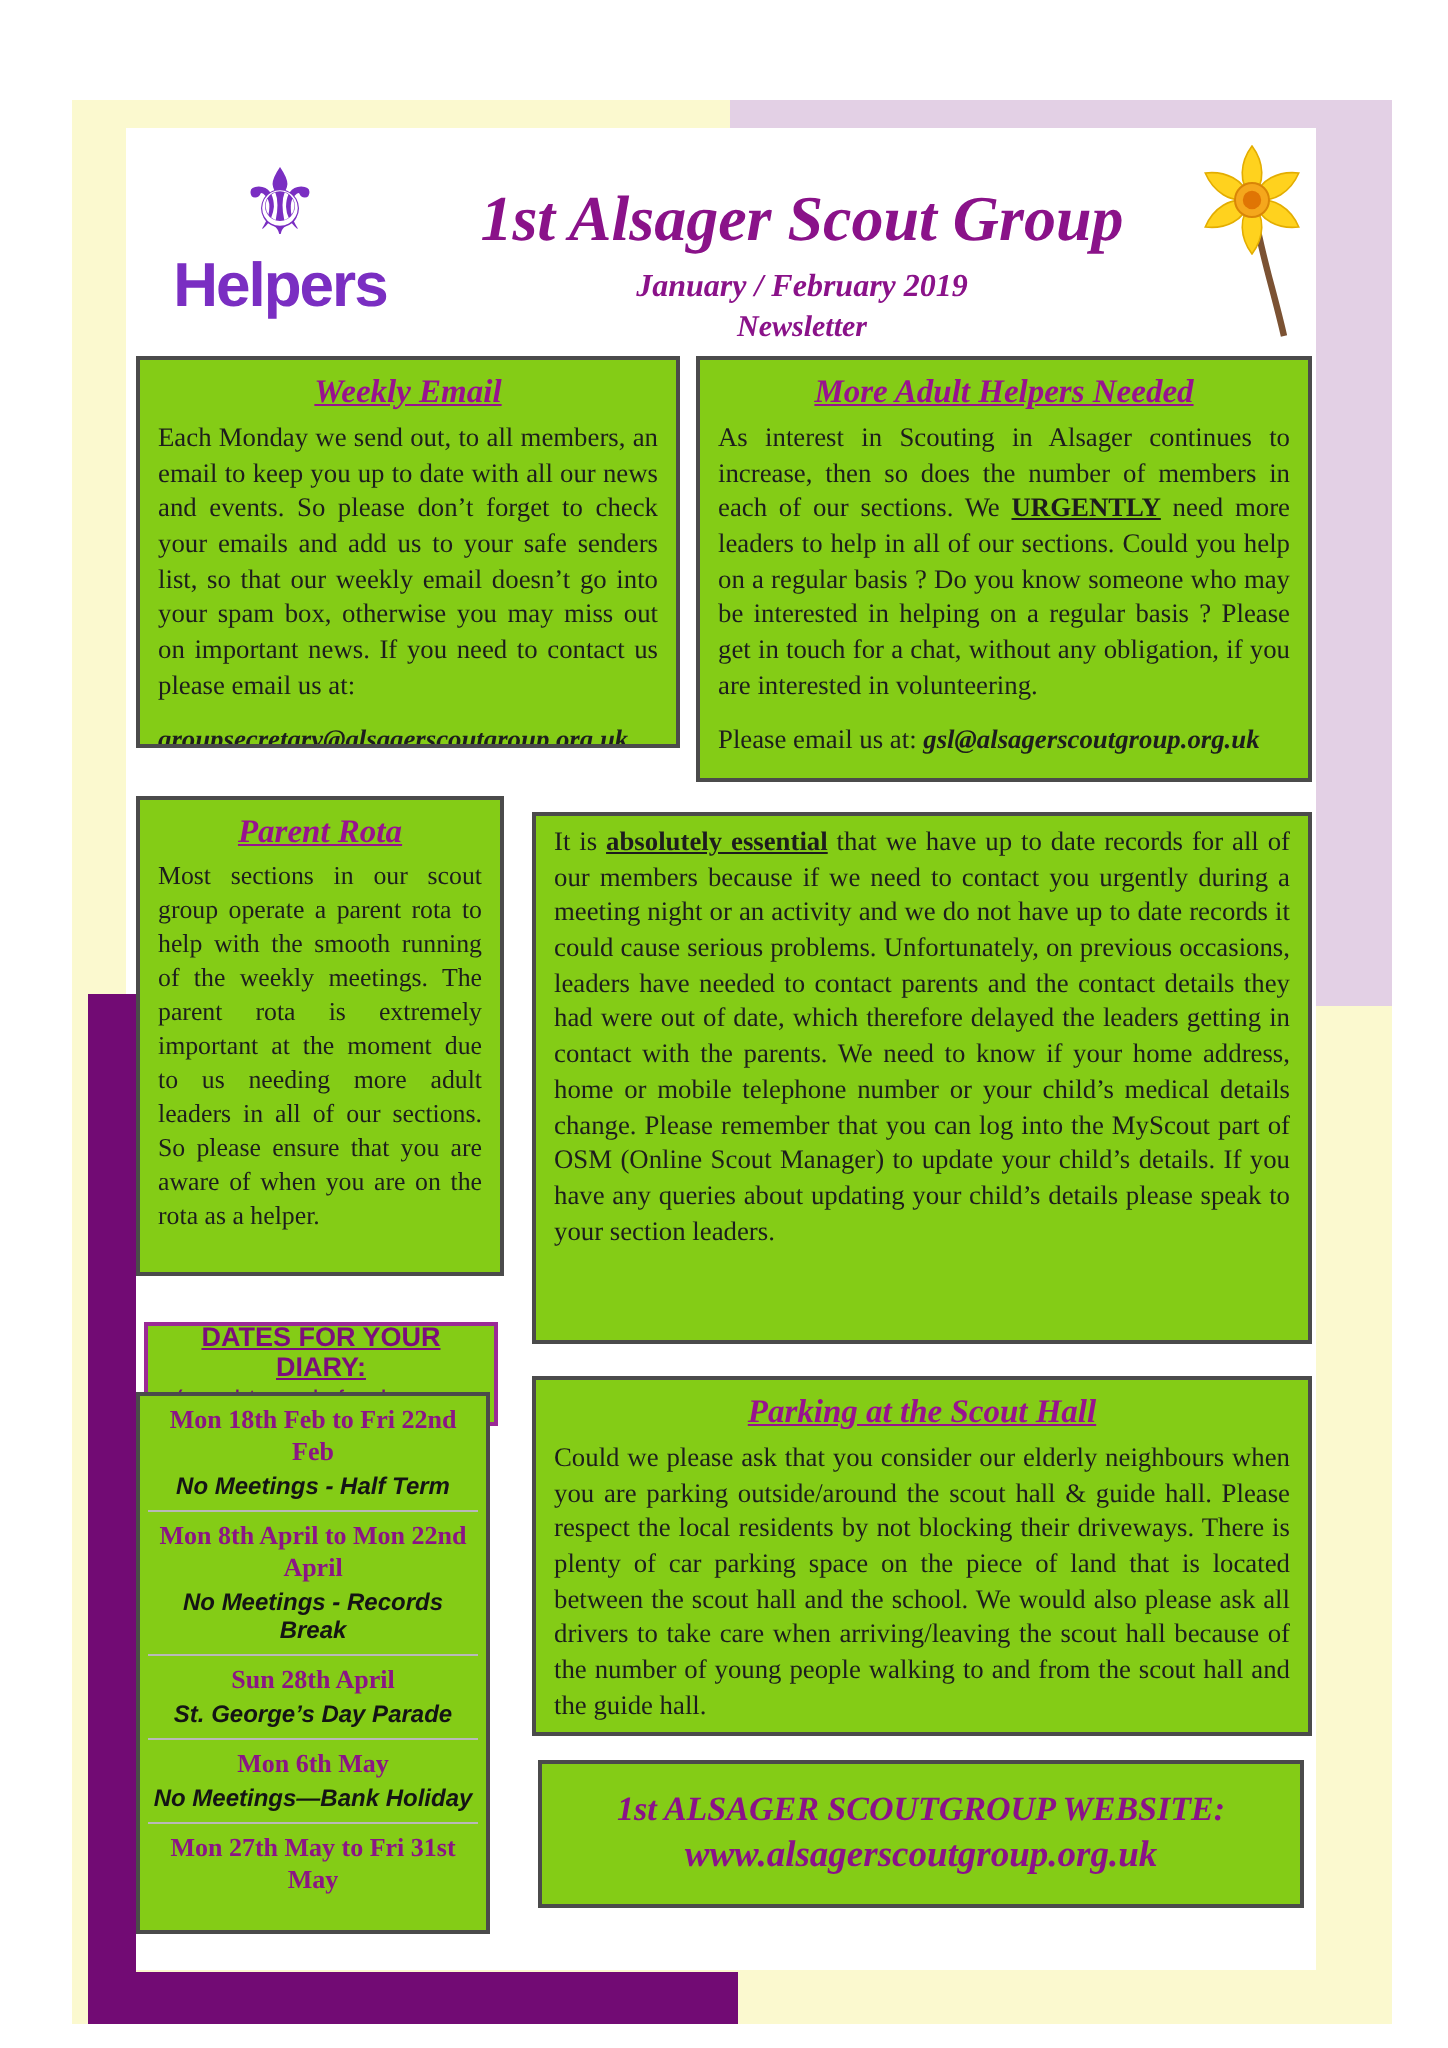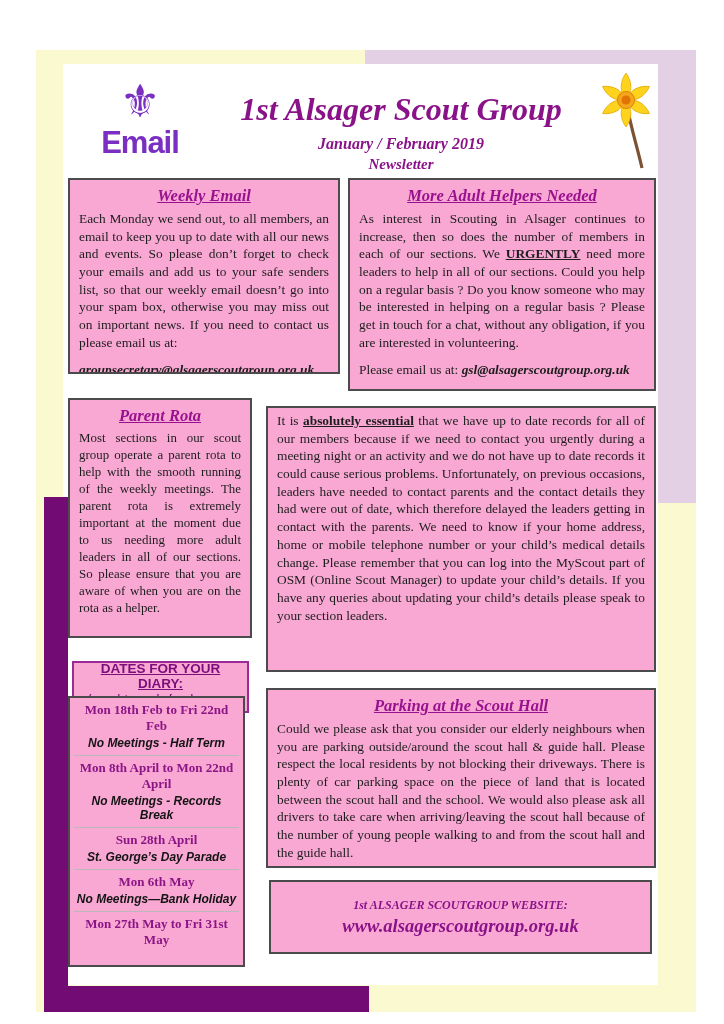--- a/index.html
+++ b/index.html
@@ -18,21 +18,21 @@
   .logo { position:absolute; left:74px; top:80px; width:132px; text-align:center; color:#7A2EC2; }
   .fleur { font-family:"DejaVu Sans",sans-serif; font-size:46px; line-height:0.95; }
   .logo-word { font-family:"Liberation Sans","DejaVu Sans",sans-serif; font-weight:bold; font-size:31px; letter-spacing:-1px; margin-top:1px; }
   .title-block { position:absolute; left:196px; top:88px; width:410px; text-align:center; color:#8A1289; }
   .main-title { font-size:32px; font-weight:bold; font-style:italic; margin:4px; line-height:1.1; }
   .issue-line { font-size:16px; font-weight:bold; font-style:italic; margin-top:8px; }
   .doc-type   { font-size:15px; font-weight:bold; font-style:italic; margin-top:3px; }
   .daffodil { position:absolute; left:597px; top:70px; }
 
   
-  .nbox { position:absolute; background:#f9a8d4; border:2px solid #4b4b4b; box-sizing:border-box;
+  .nbox { position:absolute; background:#84cc16; border:2px solid #4b4b4b; box-sizing:border-box;
           padding:4px 9px; overflow:hidden; }
   .nbox-title { text-align:center; font-weight:bold; font-style:italic; text-decoration:underline;
                 color:#98128F; font-size:16.5px; margin:2px 0 4px 0; }
   .nbox p { margin:0; font-size:13.4px; line-height:1.32; text-align:justify; color:#1d1d1d; }
   .nbox p + p { margin-top:9px; }
   .bu { font-weight:bold; text-decoration:underline; }
   .email-text { font-weight:bold; font-style:italic; }
 
   .box-weekly  { left:68px;  top:178px; width:272px; height:196px; }
   .box-helpers { left:348px; top:178px; width:308px; height:213px; }
@@ -51,37 +51,37 @@
   .box-diary-list { left:68px; top:696px; width:177px; height:271px; padding:0 4px; }
   .diary-row { text-align:center; padding:4px 0 5px 0; border-bottom:1px solid #b9b9b9; }
   .diary-row:last-child { border-bottom:none; }
   .diary-date { font-weight:bold; font-size:13px; color:#8B1585; }
   .diary-desc { font-family:"Liberation Sans","DejaVu Sans",sans-serif; font-weight:bold; font-style:italic;
                 font-size:12px; color:#141414; margin-top:2px; }
 
   
   .box-website { left:269px; top:880px; width:383px; height:74px;
                  display:flex; flex-direction:column; justify-content:center; text-align:center; }
-  .site-line1 { font-size:12px; font-weight:bold; font-style:italic; color:#8A1289; }
+  .site-line1 { font-size:17px; font-weight:bold; font-style:italic; color:#8A1289; }
   .site-line2 { font-size:18.5px; font-weight:bold; font-style:italic; color:#8A1289; margin-top:3px; }
 </style>
 </head>
 <body>
 
 <div class="page">
 
   <div class="cream-frame"></div>
   <div class="lavender-panel"></div>
   <div class="content-area"></div>
   <div class="strip-v"></div>
   <div class="strip-h"></div>
 
   <div class="logo">
     <div class="fleur">⚜</div>
-    <div class="logo-word">Email</div>
+    <div class="logo-word">Helpers</div>
   </div>
 
   <div class="title-block">
     <h1 class="main-title">1st Alsager Scout Group</h1>
     <div class="issue-line">January / February 2019</div>
     <div class="doc-type">Newsletter</div>
   </div>
 
   <svg class="daffodil" width="58" height="102" viewBox="0 0 58 102">
     <path d="M31 40 C 34 58, 40 76, 45 98" stroke="#7B5233" stroke-width="3.2" fill="none"></path>

